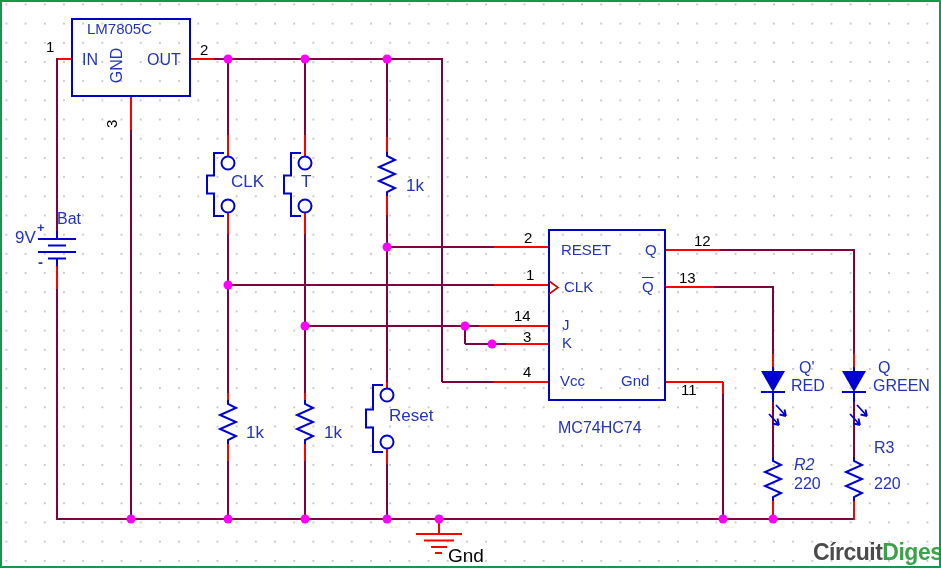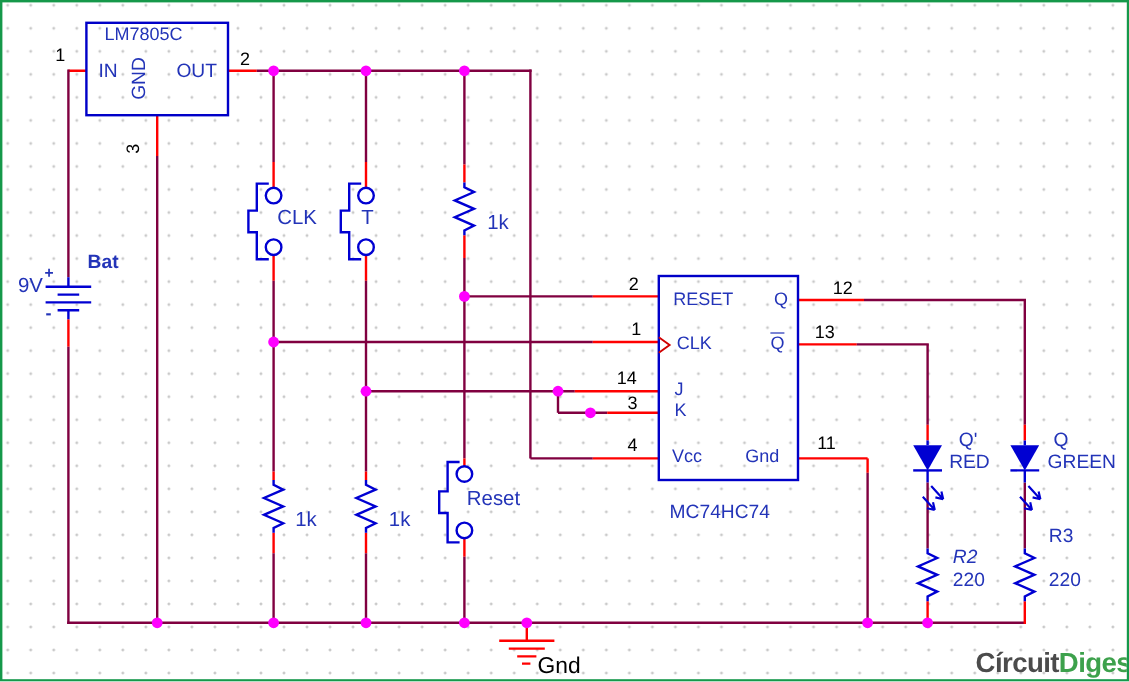--- a/index.html
+++ b/index.html
@@ -190,21 +190,21 @@
 </svg>
 
 <div class="lbl blue f15" style="left:85px;top:19px;">LM7805C</div>
 <div class="lbl blue f16" style="left:80px;top:50px;text-align:right;">IN</div>
 <div class="lbl blue f16 rot" style="left:92px;top:55px;width:46px;">GND</div>
 <div class="lbl blue f16" style="left:145px;top:50px;">OUT</div>
 <div class="lbl blk f15" style="left:44px;top:37px;">1</div>
 <div class="lbl blk f15" style="left:198px;top:40px;">2</div>
 <div class="lbl blk f15 rot" style="left:98px;top:114px;width:24px;">3</div>
 
-<div class="lbl blue f16" style="left:71px;top:209px;font-weight:bold;">Bat</div>
+<div class="lbl blue f16" style="left:55px;top:209px;">Bat</div>
 <div class="lbl blue f17" style="left:13px;top:227px;">9V</div>
 <div class="lbl blue f13" style="left:35px;top:219px;font-weight:bold;">+</div>
 <div class="lbl blue f15" style="left:36px;top:252px;font-weight:bold;">-</div>
 
 <div class="lbl blue f17" style="left:229px;top:171px;">CLK</div>
 <div class="lbl blue f17" style="left:299px;top:171px;">T</div>
 <div class="lbl blue f17" style="left:404px;top:175px;">1k</div>
 <div class="lbl blue f17" style="left:387px;top:405px;">Reset</div>
 <div class="lbl blue f17" style="left:244px;top:422px;">1k</div>
 <div class="lbl blue f17" style="left:322px;top:422px;">1k</div>
@@ -219,21 +219,21 @@
 <div class="lbl blue f15" style="left:619px;top:371px;">Gnd</div>
 <div class="lbl blue f16" style="left:556px;top:418px;">MC74HC74</div>
 
 <div class="lbl blk f15" style="left:522px;top:228px;">2</div>
 <div class="lbl blk f15" style="left:524px;top:265px;">1</div>
 <div class="lbl blk f15" style="left:512px;top:306px;">14</div>
 <div class="lbl blk f15" style="left:521px;top:327px;">3</div>
 <div class="lbl blk f15" style="left:521px;top:362px;">4</div>
 <div class="lbl blk f15" style="left:692px;top:231px;">12</div>
 <div class="lbl blk f15" style="left:677px;top:268px;">13</div>
-<div class="lbl blk f15" style="left:679px;top:360px;">11</div>
+<div class="lbl blk f15" style="left:679px;top:380px;">11</div>
 
 <div class="lbl blue f16" style="left:797px;top:358px;">Q'</div>
 <div class="lbl blue f16" style="left:789px;top:376px;">RED</div>
 <div class="lbl blue f16" style="left:876px;top:358px;">Q</div>
 <div class="lbl blue f16" style="left:871px;top:376px;">GREEN</div>
 
 <div class="lbl blue f16" style="left:792px;top:455px;font-style:italic;">R2</div>
 <div class="lbl blue f16" style="left:792px;top:474px;">220</div>
 <div class="lbl blue f16" style="left:872px;top:438px;">R3</div>
 <div class="lbl blue f16" style="left:872px;top:474px;">220</div>

